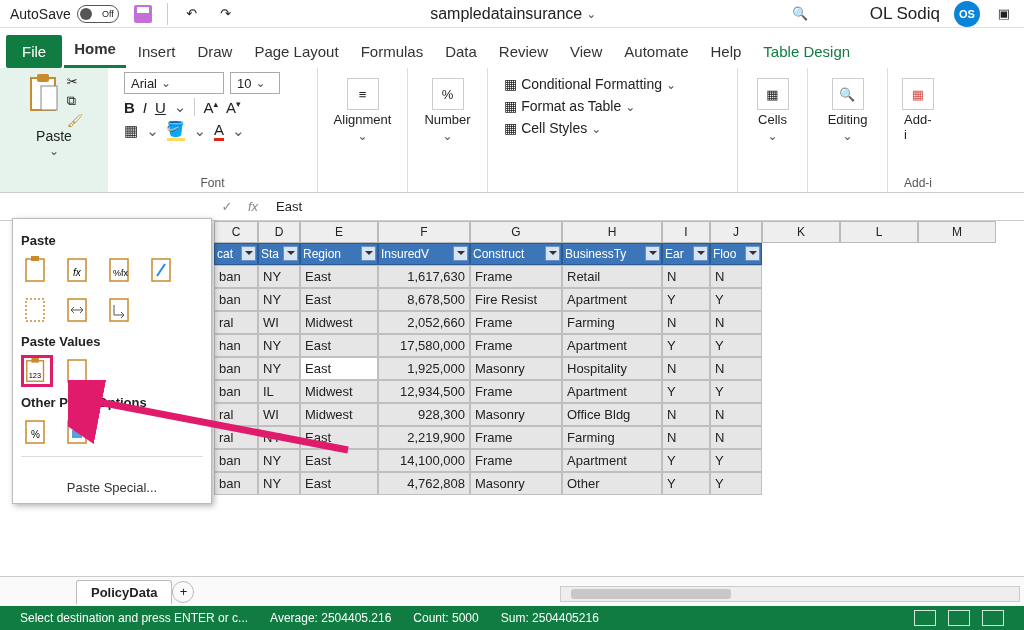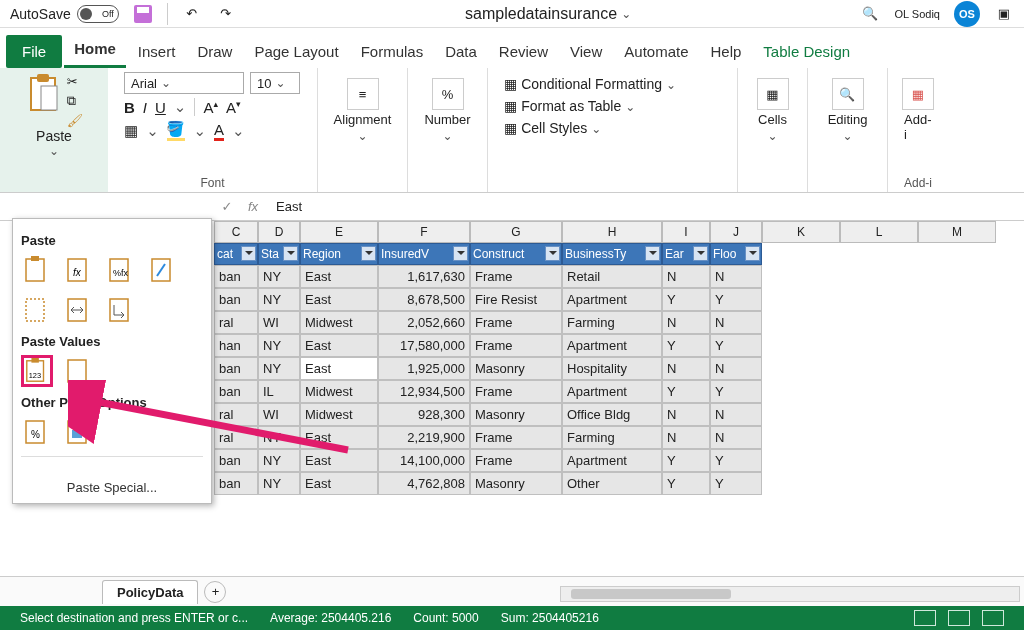--- a/index.html
+++ b/index.html
@@ -57,21 +57,21 @@
   .paste-menu{position:absolute; left:12px; top:218px; width:200px; background:#fff; border:1px solid #bbb; box-shadow:2px 2px 6px rgba(0,0,0,0.3); padding:8px;z-index:50;}
   .paste-menu h4{font-size:13px;font-weight:700;margin:6px 0;}
   .icon-grid{display:flex;gap:10px;margin:4px 0 8px;}
   .pm-ic{width:32px;height:32px;border:1px solid transparent;display:flex;flex-direction:column;align-items:center;justify-content:center;position:relative;}
   .pm-ic svg{width:28px;height:28px;}
   .pm-ic.highlight{border:3px solid #e11b6c;}
   .pm-special{border-top:1px solid #ddd;margin-top:6px;padding-top:23px;text-align:center;font-size:13px;color:#333;}
   
   .arrow-anno{position:absolute;left:68px;top:380px;z-index:60;}
   
-  .sheet-tabs{position:absolute;left:0;bottom:24px;height:30px;display:flex;align-items:center;gap:6px;padding-left:102px;border-top:1px solid #ccc;width:1024px;background:#fafafa;}
+  .sheet-tabs{position:absolute;left:0;bottom:24px;height:30px;display:flex;align-items:center;gap:0;padding-left:76px;border-top:1px solid #ccc;width:1024px;background:#fafafa;}
   .sheet-tab{border:1px solid #bbb;border-bottom:none;padding:4px 14px;background:#fff;border-radius:3px 3px 0 0;font-weight:600;}
   .addsheet{width:22px;height:22px;border:1px solid #bbb;border-radius:50%;display:flex;align-items:center;justify-content:center;}
   .statusbar{position:absolute;bottom:0;left:0;width:1024px;height:24px;background:#107c41;color:#fff;display:flex;align-items:center;font-size:12px;padding:0 20px;gap:22px;}
   .statusbar .spacer{flex:1;}
   .view-btns{display:flex;gap:12px;}
   .view-btn{width:22px;height:16px;border:1.5px solid #cfe8db;}
   .hscroll{position:absolute;left:560px;bottom:28px;width:460px;height:16px;background:#eee;border:1px solid #ccc;}
   .hscroll .thumb{position:absolute;left:10px;top:2px;width:160px;height:10px;background:#c8c8c8;border-radius:3px;}
   .truncated{max-width:240px;overflow:hidden;text-overflow:ellipsis;white-space:nowrap;}
 </style>
@@ -88,21 +88,21 @@
     </div>
   <div class="sep"></div>
   <div class="tb-icon">↶</div>
   <div class="tb-icon">↷</div>
   <div class="doc-center">
     <span>sampledatainsurance</span>
     <span class="chev">⌄</span>
   </div>
   <div class="right-tb">
     <div class="tb-icon">🔍</div>
-    <div style="font-size:11px;">OL Sodiq</div>
+    <div style="font-size:17px;margin-left:45px;">OL Sodiq</div>
     <div class="avatar">OS</div>
     <div class="tb-icon">▣</div>
   </div>
 </div>
 
 <div class="tabsbar">
   <div class="file-btn">File</div>
   <div class="tab active">Home</div>
   <div class="tab">Insert</div>
   <div class="tab">Draw</div>
@@ -128,21 +128,21 @@
         <span>✂</span>
         <span>⧉</span>
         <span style="color:#c98b2e;">🖌</span>
       </div>
     </div>
     <div style="font-size:14px;">Paste</div>
     <div class="chev">⌄</div>
   </div>
   <div class="group" style="width:210px;">
     <div class="fontrow">
-      <div class="combo" style="width:120px;text-align:right;">
+      <div class="combo" style="width:100px;text-align:right;">
           <span>Arial</span>
           <span class="chev">⌄</span>
         </div>
       <div class="combo" style="width:50px;">
           <span>10</span>
           <span class="chev">⌄</span>
         </div>
     </div>
     <div class="btnrow">
       <span><b>B</b></span>

